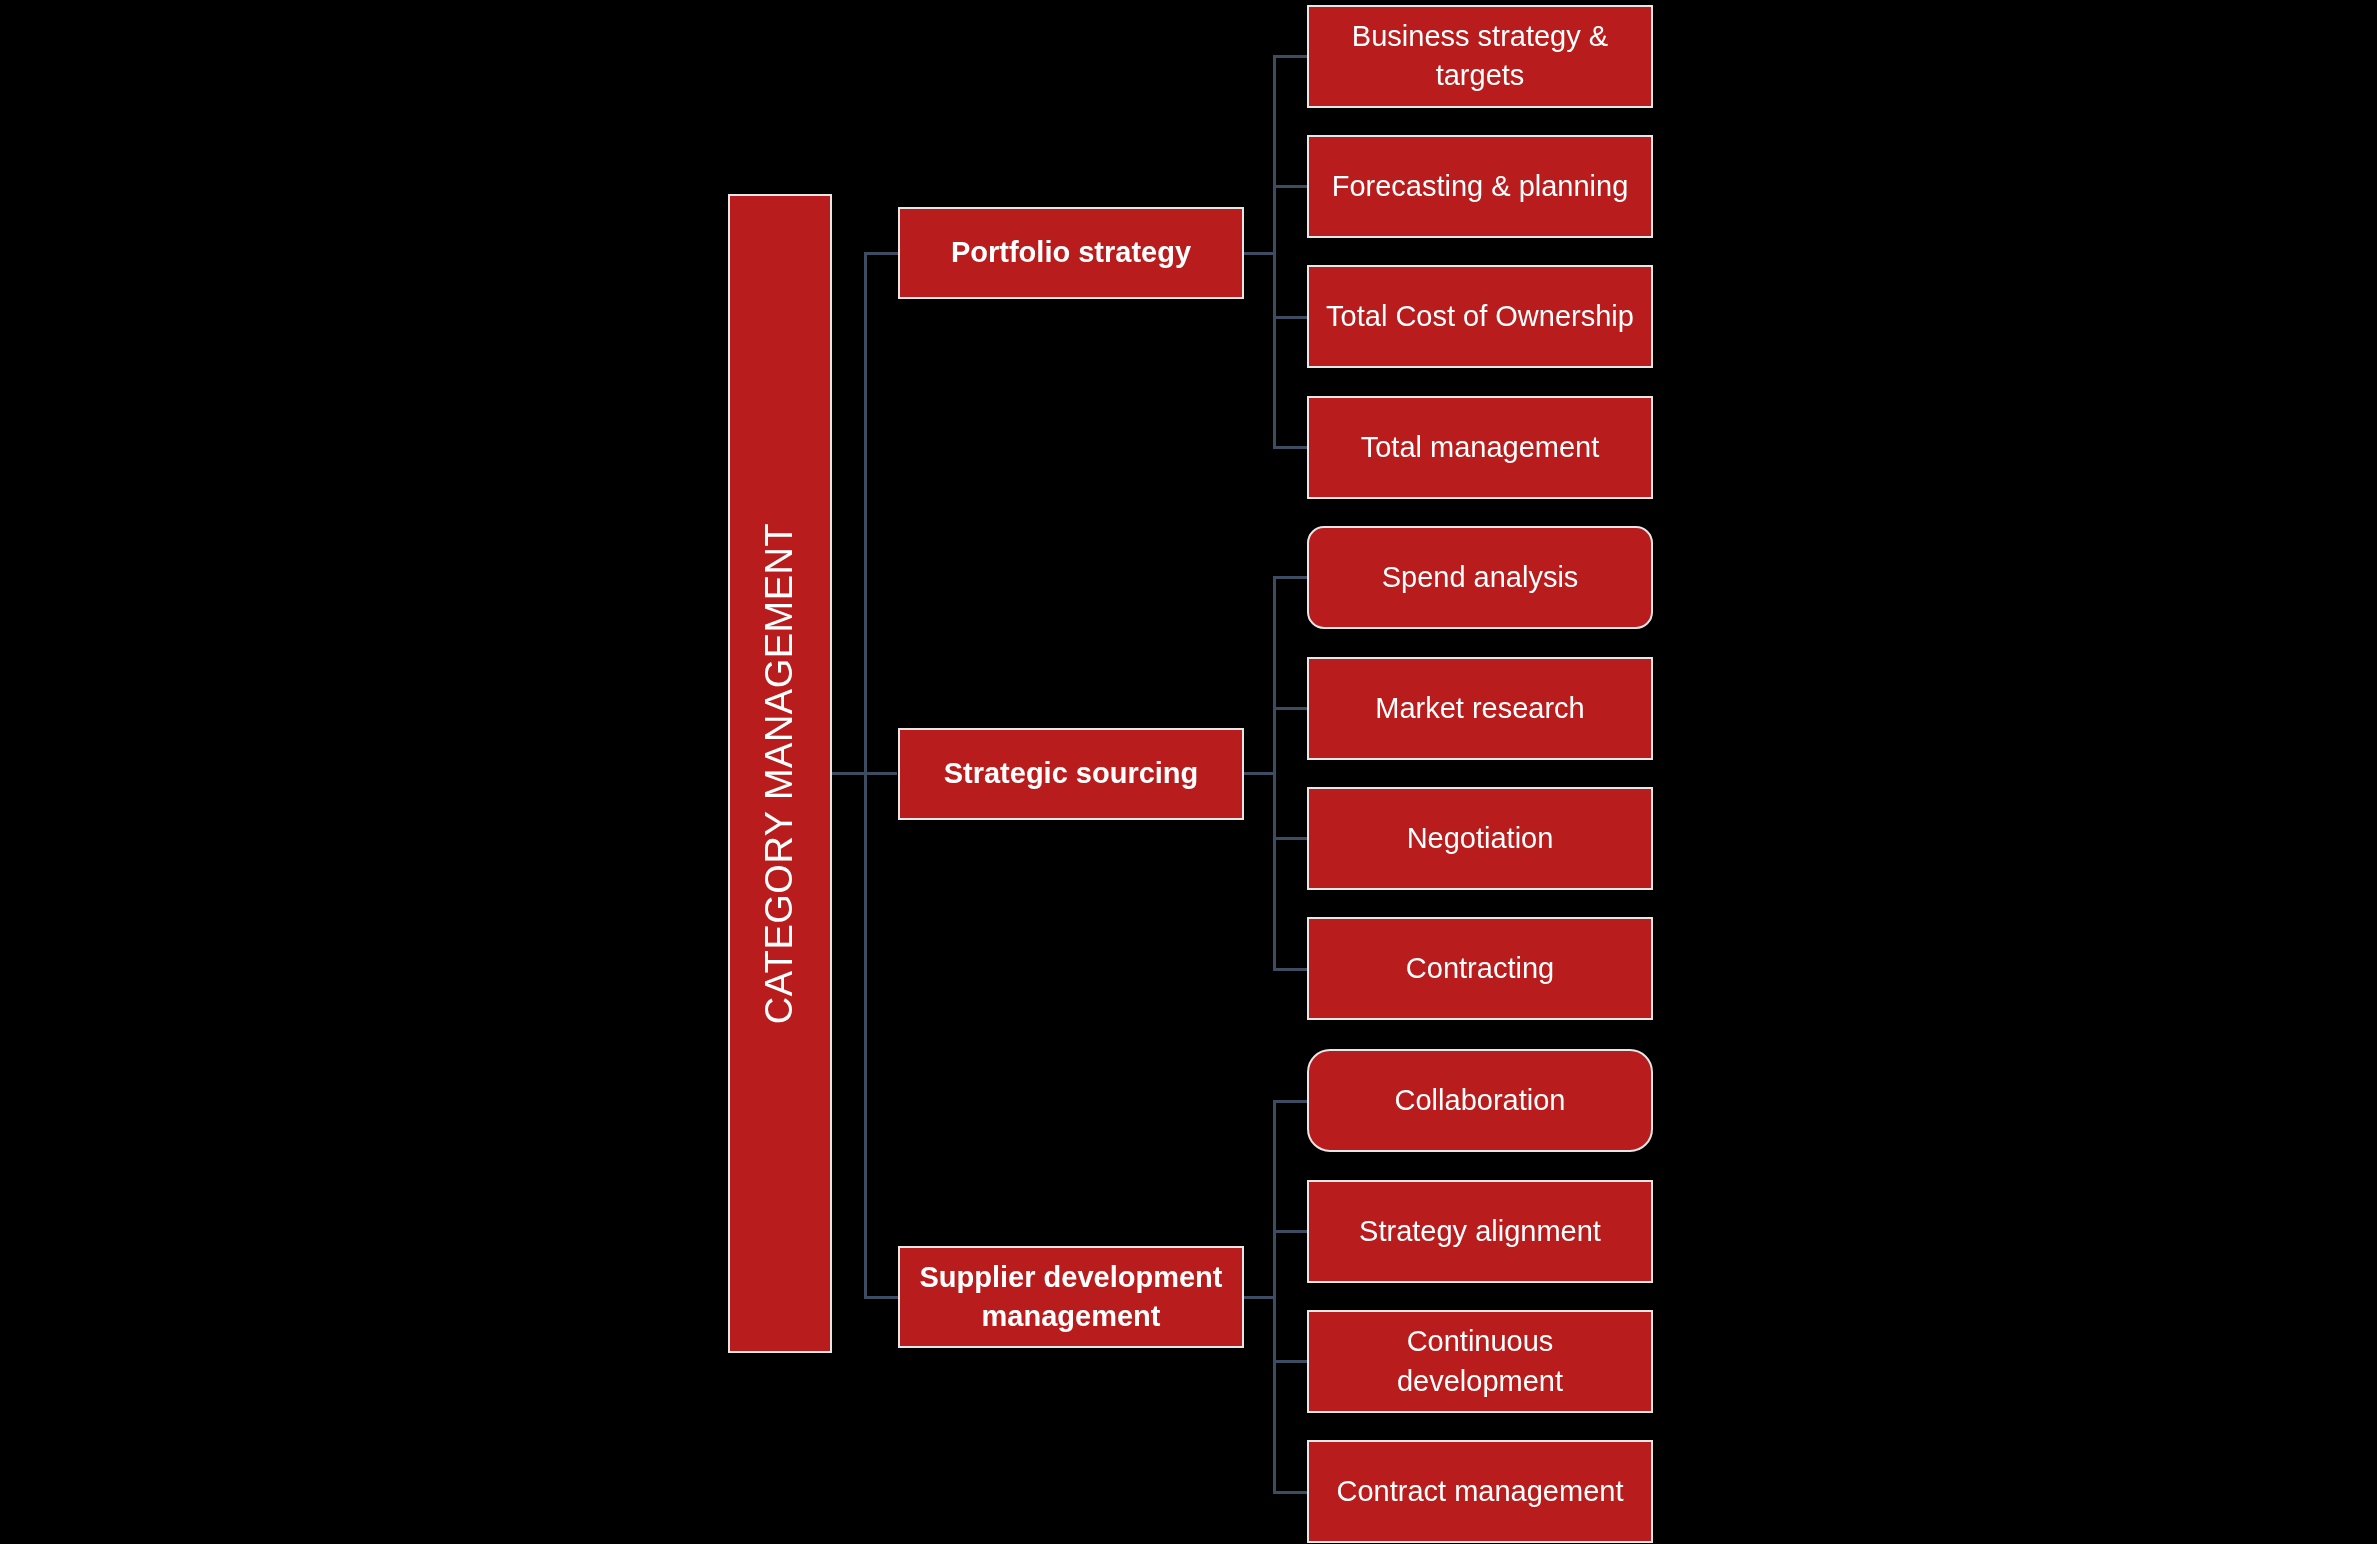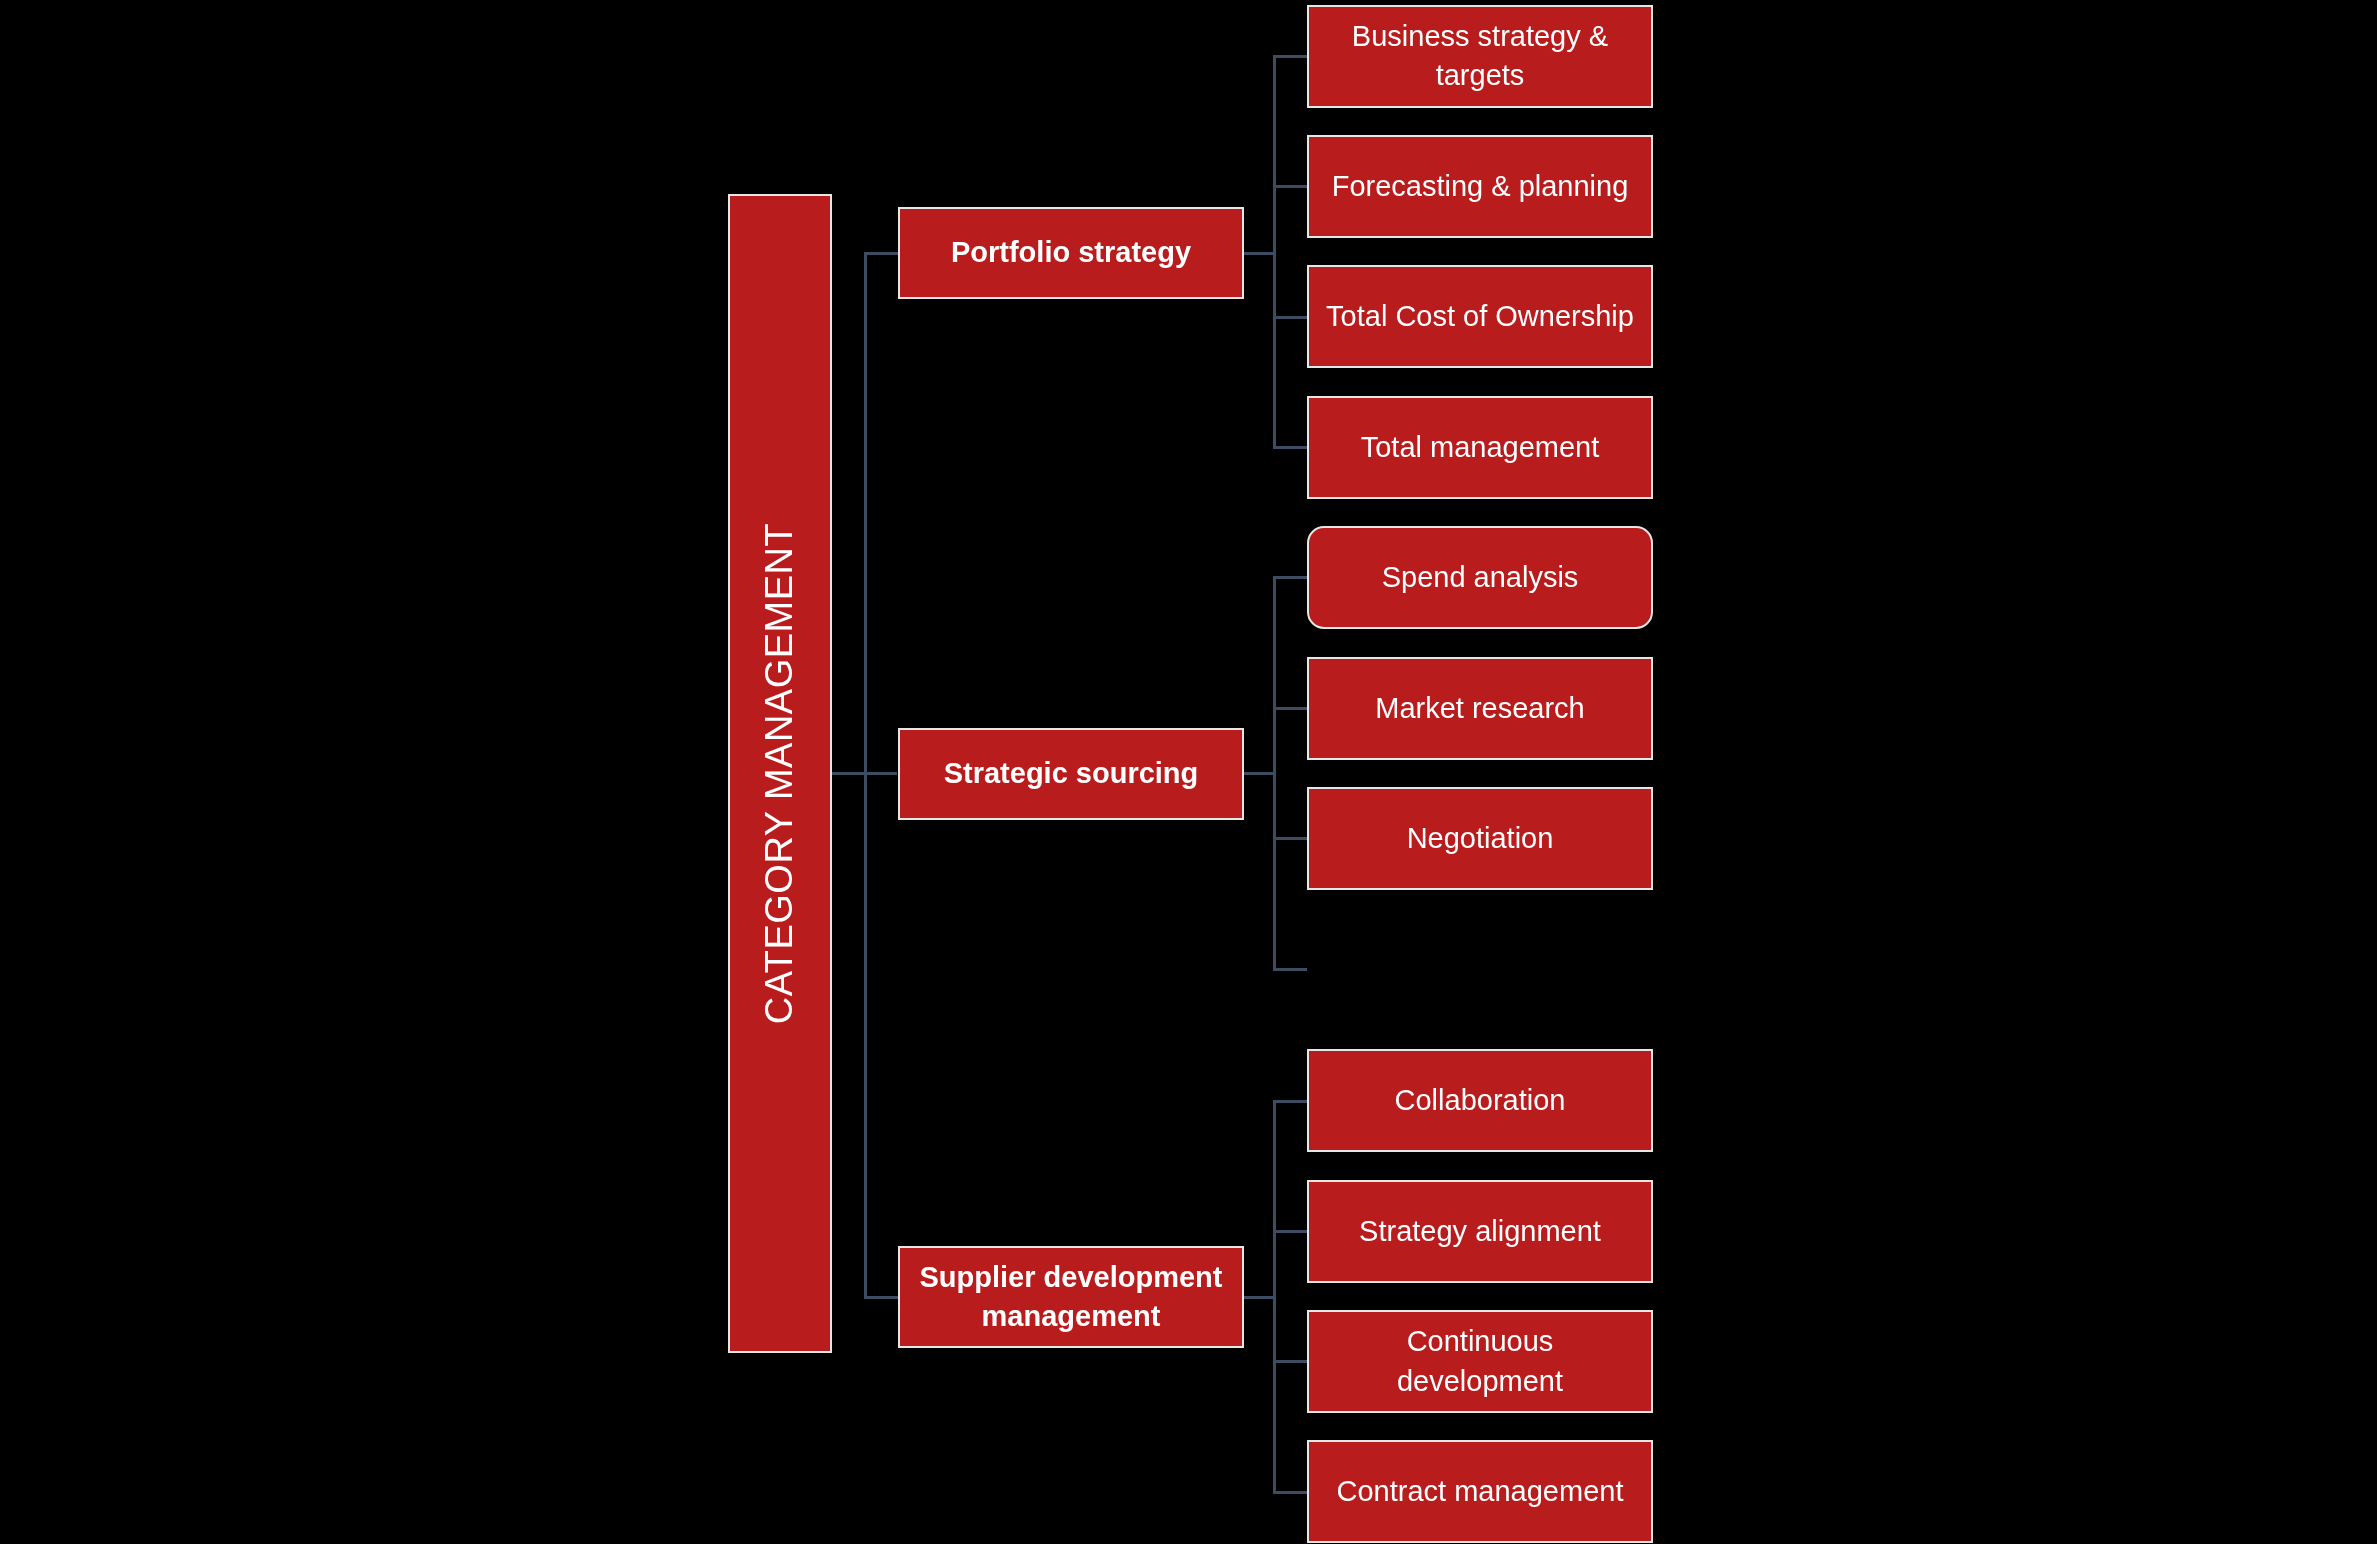--- a/index.html
+++ b/index.html
@@ -97,29 +97,32 @@
 
   <div class="box leaf" style="top:526px;border-radius:17px;">
     <span>Spend analysis</span>
   </div>
   <div class="box leaf" style="top:657px;">
     <span>Market research</span>
   </div>
   <div class="box leaf" style="top:787px;">
     <span>Negotiation</span>
   </div>
+  <div class="box leaf" style="top:917px;">
+    <span>Contracting</span>
+  </div>
 
   <div class="line" style="left:1244px; top:1296px; width:30px; height:2.5px;"></div>
   <div class="line" style="left:1273px; top:1100px; width:2.5px; height:394px;"></div>
   <div class="line" style="left:1273px; top:1100px; width:34px; height:2.5px;"></div>
   <div class="line" style="left:1273px; top:1230px; width:34px; height:2.5px;"></div>
   <div class="line" style="left:1273px; top:1360px; width:34px; height:2.5px;"></div>
   <div class="line" style="left:1273px; top:1491px; width:34px; height:2.5px;"></div>
 
-  <div class="box leaf" style="top:1049px;">
+  <div class="box leaf" style="top:1049px;border-radius:23px;">
     <span>Collaboration</span>
   </div>
   <div class="box leaf" style="top:1180px;">
     <span>Strategy alignment</span>
   </div>
   <div class="box leaf" style="top:1310px;">
     <span>Continuous development</span>
   </div>
   <div class="box leaf" style="top:1440px;">
     <span>Contract management</span>

